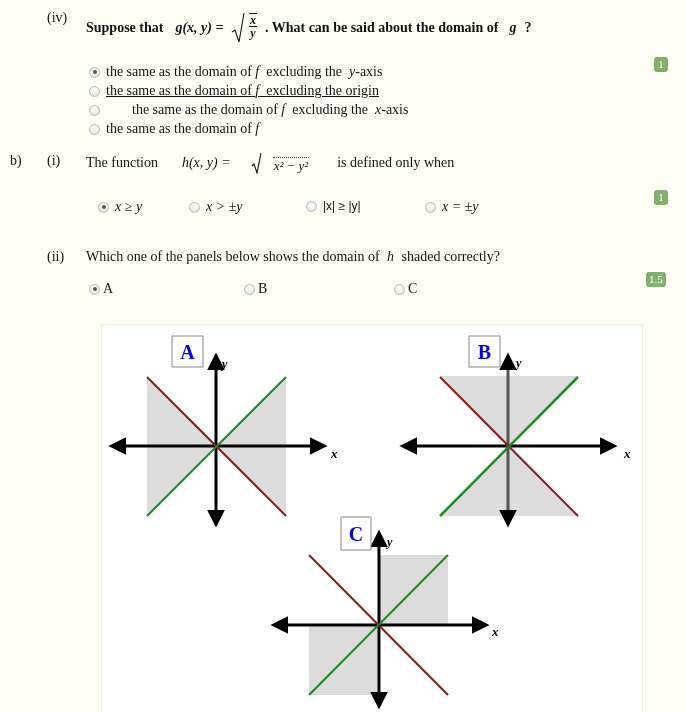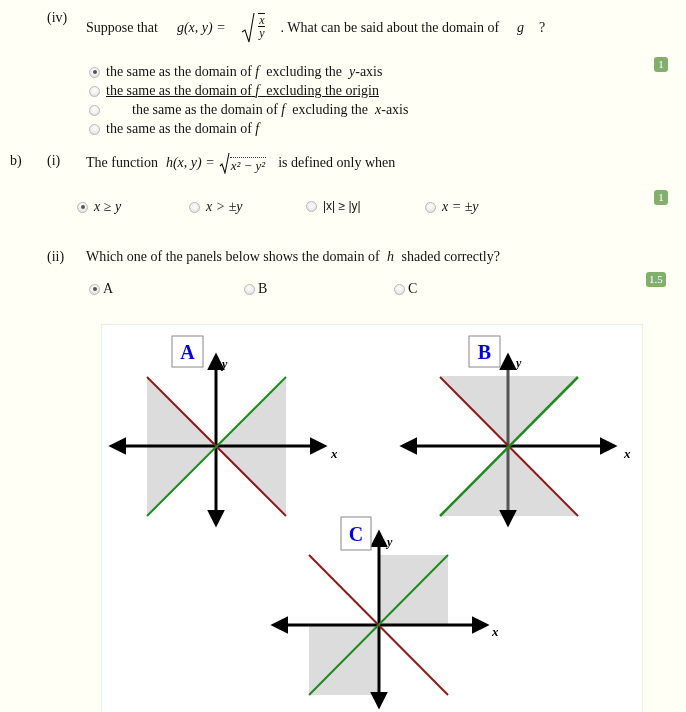--- a/index.html
+++ b/index.html
@@ -25,32 +25,32 @@
   }
   .opt { display: flex; align-items: center; gap: 6px; position: absolute; white-space: nowrap; font-size: 14px; }
   .badge {
     position: absolute; background: #82b06c; color: #fff; font-size: 11px;
     border-radius: 3px; padding: 1px 3px; line-height: 13px; text-align: center; min-width: 8px;
     font-family: "Liberation Serif", serif;
   }
   .sqrt { display: inline-block; position: relative; vertical-align: middle; }
   .frac { display: inline-flex; flex-direction: column; align-items: center; vertical-align: middle; font-style: italic; font-size: 12px; line-height: 12px; }
   .frac .num { border-bottom: 1px solid #111; padding: 0 1px; }
-  .overline { border-top: 1px dotted #333; padding: 0 1px; }
+  .overline { border-top: 1px dotted #333; padding: 0 1px; margin-left: 11px; }
   #panels {
     position: absolute; left: 101px; top: 324px; width: 542px; height: 400px;
     background: #ffffff; border: 1px solid #e0f5e0; border-bottom: none; box-sizing: border-box;
   }
   svg text { font-family: "Liberation Serif", serif; }
 </style>
 </head>
 <body>
 
 <span class="abs lbl" style="left:47px; top:10px;">(iv)</span>
-<div class="abs q" style="left:86px; top:12px; display:flex; align-items:center; gap:15px;">
+<div class="abs q" style="left:86px; top:12px; display:flex; align-items:center; gap:8px;font-weight:bold;">
   <span>Suppose that</span>
   <span class="math" style="margin-left:4px;">g(x, y) =</span>
   <span class="sqrt">
     <svg width="14" height="32" style="vertical-align:middle">
         <polyline points="1,20 4,18 8,30 13,1" fill="none" stroke="#111" stroke-width="1.1"></polyline>
       </svg>
     <span class="frac" style="position:relative; top:-2px; border-top:1px solid #111;">
       <span class="num">x</span>
       <span>y</span>
     </span>
@@ -73,33 +73,33 @@
   <span><span>the same as the domain of</span> <i>f</i>&nbsp; <span>excluding the</span>&nbsp; <i>x</i><span>-axis</span></span>
 </div>
 <div class="opt" style="left:89px; top:121px;">
   <span class="radio"></span>
   <span><span>the same as the domain of</span> <i>f</i></span>
 </div>
 <span class="badge" style="left:654px; top:57px;">1</span>
 
 <span class="abs lbl" style="left:10px; top:153px;">b)</span>
 <span class="abs lbl" style="left:47px; top:153px;">(i)</span>
-<div class="abs q" style="left:86px; top:152px; display:flex; align-items:center; gap:4px;">
+<div class="abs q" style="left:86px; top:152px; display:flex; align-items:center; gap:20px;">
   <span>The function</span>
   <span class="math" style="margin-left:4px;">h(x, y) =</span>
   <span style="display:inline-flex; align-items:flex-end;">
     <svg width="11" height="22">
         <polyline points="1,14 3,12 6,21 10,1" fill="none" stroke="#111" stroke-width="1.1"></polyline>
       </svg>
     <span class="overline math" style="font-size:13px;">x² − y²</span>
   </span>
   <span style="margin-left:8px;">is defined only when</span>
 </div>
 
-<div class="opt" style="left:77px; top:199px;">
+<div class="opt" style="left:98px; top:199px;">
   <span class="radio checked"></span>
   <span class="math">x ≥ y</span>
 </div>
 <div class="opt" style="left:189px; top:199px;">
   <span class="radio"></span>
   <span class="math">x &gt; ±y</span>
 </div>
 <div class="opt" style="left:306px; top:199px;text-align:right;">
   <span class="radio"></span>
   <span style="font-family:'Liberation Sans',sans-serif; font-size:12px;">|x| ≥ |y|</span>

